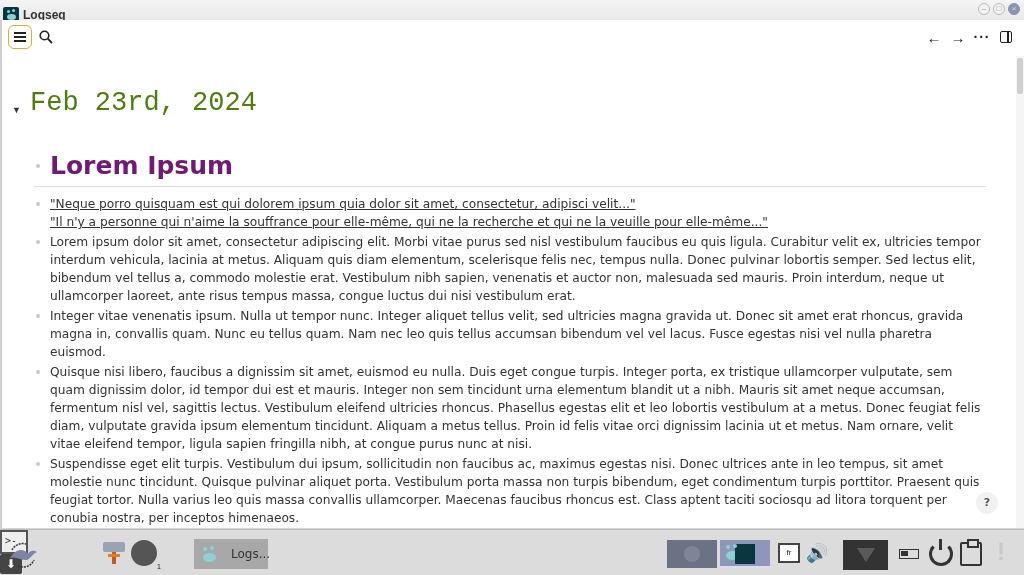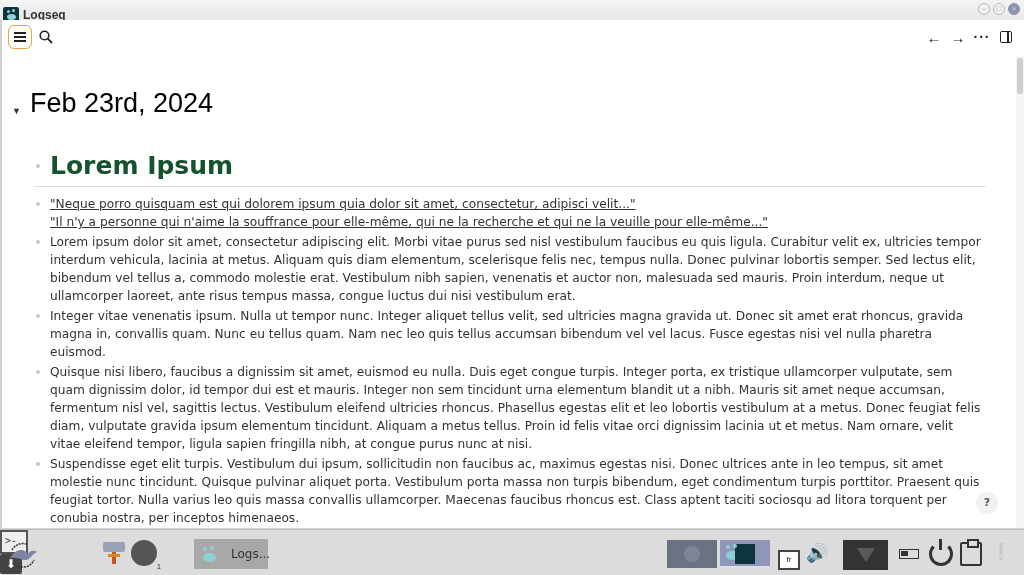--- a/index.html
+++ b/index.html
@@ -24,26 +24,26 @@
   .more-btn { left: 968px; font-size: 14px; font-weight: bold; letter-spacing: 1px; }
   .sidebar-btn { left: 992px; }
   .sidebar-btn i { display: block; width: 12px; height: 12px; border: 1.6px solid #222; border-radius: 2px; position: relative; }
   .sidebar-btn i::after { content: ""; position: absolute; right: 2px; top: 0; width: 1.6px; height: 100%; background: #222; }
 
   .scrollbar { position: absolute; right: 0; top: 36px; width: 8px; height: 472px; background: #f5f5f5; }
   .scrollbar .thumb { position: absolute; left: 1px; top: 2px; width: 6px; height: 36px; background: #cfcfcf; border-radius: 2px; }
 
   .journal-title-row { position: absolute; left: 0; top: 68px; display: flex; align-items: center; }
   .caret { width: 16px; margin-left: 10px; font-size: 9px; color: #333; margin-top: 14px; }
-  .journal-title { margin-left: 2px; font-family: Liberation Sans, sans-serif; font-size: 27px; color: #000000; font-weight: 400; }
+  .journal-title { margin-left: 2px; font-family: Liberation Mono, monospace; font-size: 27px; color: #4d7c0f; font-weight: 400; }
 
   .blocks { position: absolute; left: 32px; top: 128px; width: 952px; }
   .block { position: relative; padding-left: 16px; font-family: "DejaVu Sans", sans-serif; font-size: 12.2px; line-height: 18px; color: #333; }
   .block .bullet { position: absolute; left: 2px; top: 7px; width: 4px; height: 4px; border-radius: 50%; background: #c8c8c8; }
-  .block.h1 { font-size: 25px; font-weight: bold; line-height: 36px; color: #14532d; border-bottom: 1px solid #ddd; padding-bottom: 2px; margin-bottom: 8px; }
+  .block.h1 { font-size: 25px; font-weight: bold; line-height: 36px; color: #701a75; border-bottom: 1px solid #ddd; padding-bottom: 2px; margin-bottom: 8px; }
   .block.h1 .bullet { top: 16px; }
   .block.quotes a { display: block; color: #333; text-decoration: underline; }
   .block + .block { margin-top: 2px; }
 
   .help-btn { position: absolute; left: 974px; top: 472px; width: 22px; height: 22px; border-radius: 50%; background: #f1f1f1; font-size: 11px; font-weight: bold; color: #555; text-align: center; line-height: 22px; font-family: "DejaVu Sans", sans-serif; }
 
   .taskbar { position: absolute; left: 0; top: 529px; width: 1024px; height: 46px; background: #dcdcdc; border-top: 1px solid #bcbcbc; }
   .tk { position: absolute; top: 10px; width: 28px; height: 28px; border-radius: 3px; }
   .tk-sys { left: 8px; }
   .tk-term { left: 40px; width: 28px; height: 24px; top: 12px; border: 2px solid #555; background: #eee; font-size: 10px; color: #333; line-height: 18px; padding-left: 3px; font-family: "DejaVu Sans Mono", monospace; }
@@ -55,21 +55,21 @@
   .tk-task .ic { width: 24px; height: 24px; margin-left: 3px; background: #0b3640; }
   .tk-task .lbl { margin-left: 6px; font-size: 12px; color: #333; font-family: "DejaVu Sans", sans-serif; }
   .logo-dot { position: relative; }
   .logo-dot::before { content: ""; position: absolute; left: 6px; top: 11px; width: 13px; height: 9px; border-radius: 50%; background: #8fd0d4; }
   .logo-dot::after { content: ""; position: absolute; left: 6px; top: 5px; width: 4px; height: 4px; border-radius: 50%; background: #8fd0d4; box-shadow: 7px -1px 0 #8fd0d4; }
 
   .ws1 { position: absolute; left: 667px; top: 10px; width: 50px; height: 28px; background: #6b7284; }
   .ws1 i { position: absolute; left: 17px; top: 6px; width: 16px; height: 16px; border-radius: 50%; background: #7f8595; }
   .ws2 { position: absolute; left: 720px; top: 10px; width: 50px; height: 28px; background: #8e97b9; border-bottom: 2px solid #dde; }
   .ws2 i { position: absolute; left: 15px; top: 4px; width: 20px; height: 20px; background: #0b3640; }
-  .tk-kbd { position: absolute; left: 778px; top: 20px; width: 22px; height: 20px; border: 2px solid #444; background: #fff; font-size: 8px; text-align: center; line-height: 16px; color: #222; }
+  .tk-kbd { position: absolute; left: 778px; top: 13px; width: 22px; height: 20px; border: 2px solid #444; background: #fff; font-size: 8px; text-align: center; line-height: 16px; color: #222; }
   .tk-vol { position: absolute; left: 806px; top: 12px; font-size: 18px; color: #333; }
   .tk-wifi { position: absolute; left: 843px; top: 10px; width: 45px; height: 30px; background: #333; }
   .tk-wifi i { position: absolute; left: 14px; top: 8px; width: 0; height: 0; border-left: 9px solid transparent; border-right: 9px solid transparent; border-top: 14px solid #5a5a5a; }
   .tk-batt { position: absolute; left: 899px; top: 19px; width: 20px; height: 10px; border: 1.5px solid #333; }
   .tk-batt i { position: absolute; left: 1px; top: 1px; width: 7px; height: 5px; background: #333; }
   .tk-power { position: absolute; left: 929px; top: 12px; width: 24px; height: 24px; border: 3px solid #333; border-radius: 50%; border-top-color: transparent; }
   .tk-power::after { content: ""; position: absolute; left: 7px; top: -6px; width: 3px; height: 11px; background: #333; }
   .tk-clip { position: absolute; left: 960px; top: 12px; width: 22px; height: 24px; border: 2px solid #333; border-radius: 2px; }
   .tk-clip::after { content: ""; position: absolute; left: 5px; top: -5px; width: 8px; height: 5px; border: 2px solid #333; background: #dcdcdc; }
   .tk-alert { position: absolute; left: 997px; top: 8px; font-size: 24px; font-weight: bold; color: #c8c8c8; }

